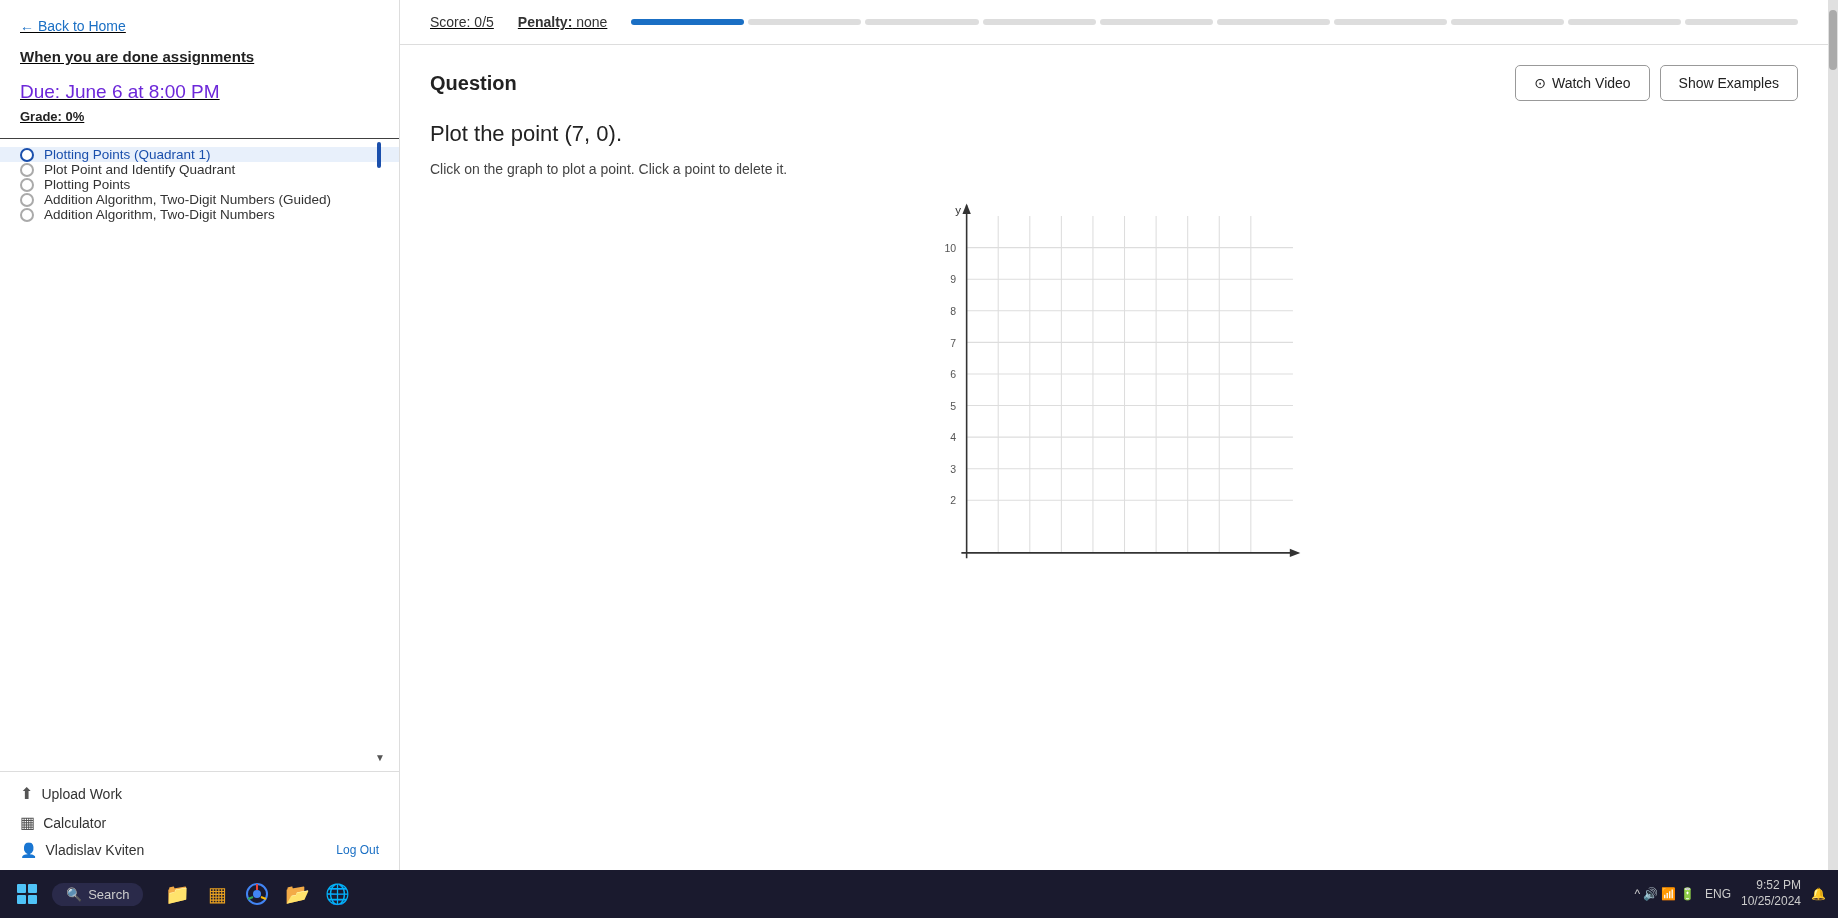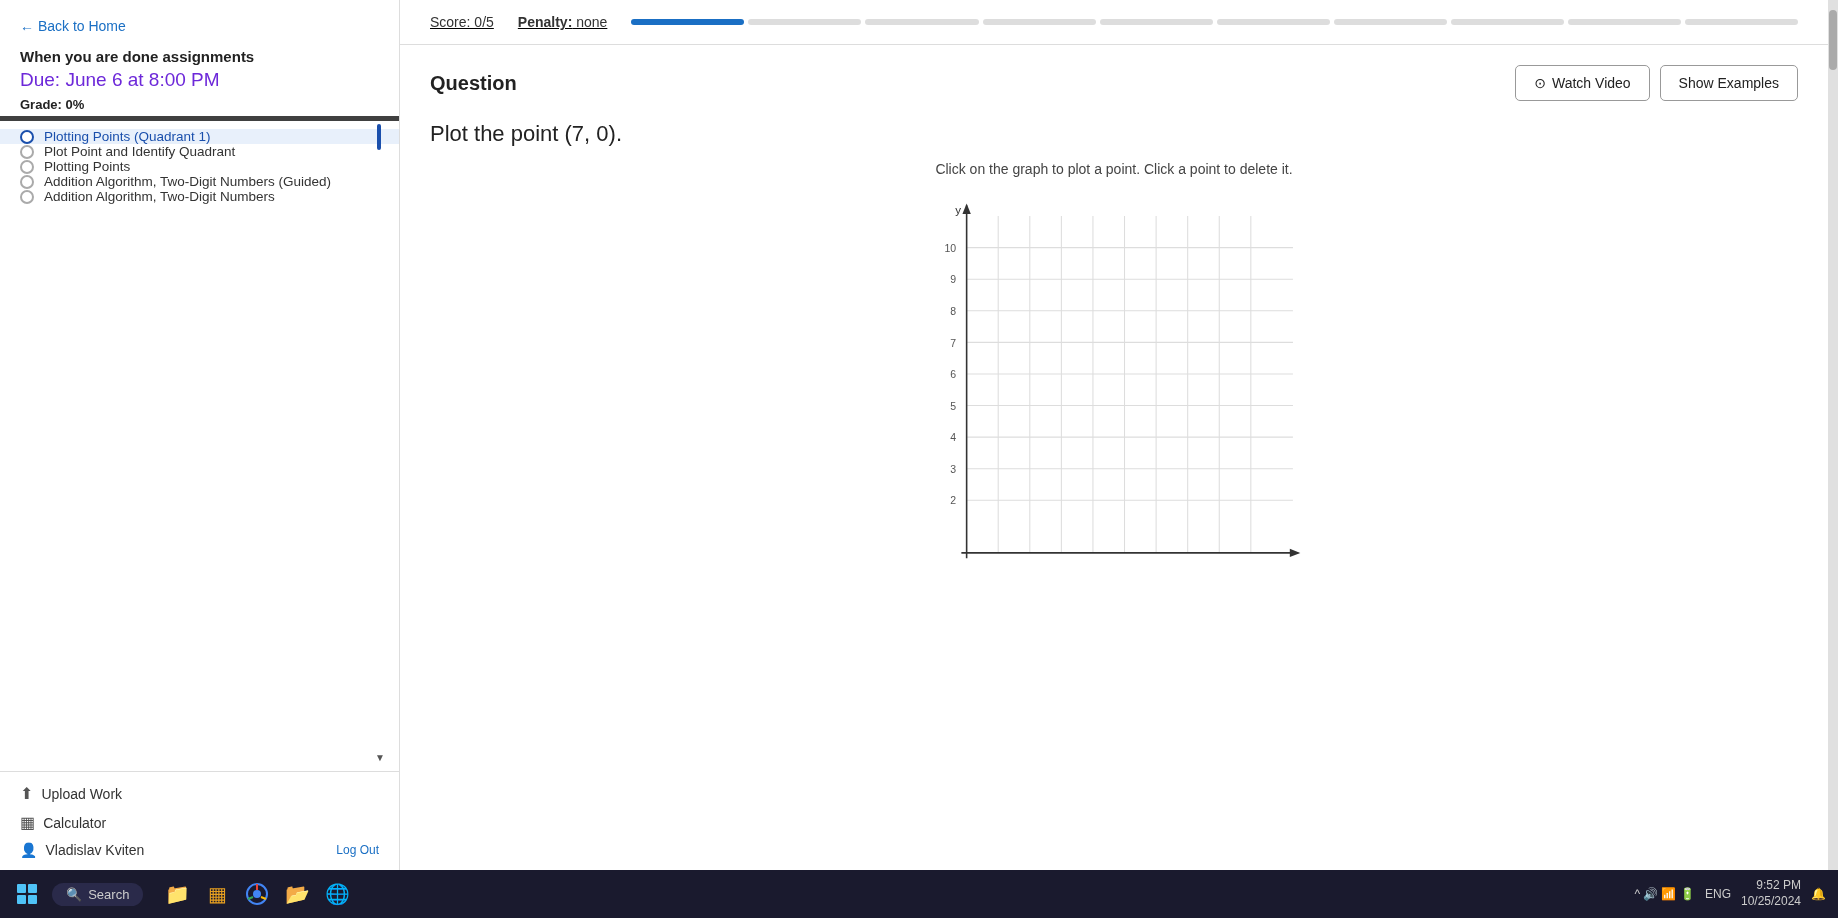--- a/index.html
+++ b/index.html
@@ -16,40 +16,41 @@
       width: 400px;
       background: #fff;
       border-right: 1px solid #ddd;
       display: flex;
       flex-direction: column;
       padding: 0;
       flex-shrink: 0;
     }
 
     .sidebar-top {
-      padding: 18px 20px 4px 20px;
-      border-bottom: 5px solid #404040;
+      padding: 18px 20px 14px 20px;
+      border-bottom: 1px solid #404040;
+      text-decoration: underline;
     }
 
     .back-link {
       color: #1a6fc4;
       font-size: 14px;
       cursor: pointer;
       display: flex;
       align-items: center;
       gap: 6px;
       text-decoration: none;
       margin-bottom: 14px;
     }
 
     .assignment-title {
       font-size: 15px;
       font-weight: bold;
       color: #222;
-      margin-bottom: 4px;
+      margin-bottom: 16px;
     }
 
     .due-date {
       font-size: 19px;
       color: #6d28d9;
       margin-bottom: 6px;
     }
 
     .grade {
       font-size: 13px;
@@ -243,21 +244,21 @@
     .question-text {
       font-size: 22px;
       color: #222;
       margin-bottom: 14px;
     }
 
     .instruction-text {
       font-size: 14px;
       color: #444;
       margin-bottom: 18px;
-      text-align: center;
+      text-align: left;
     }
 
     .graph-container {
       display: flex;
       justify-content: center;
       margin-top: 10px;
     }
 
     .graph-area {
       position: relative;

